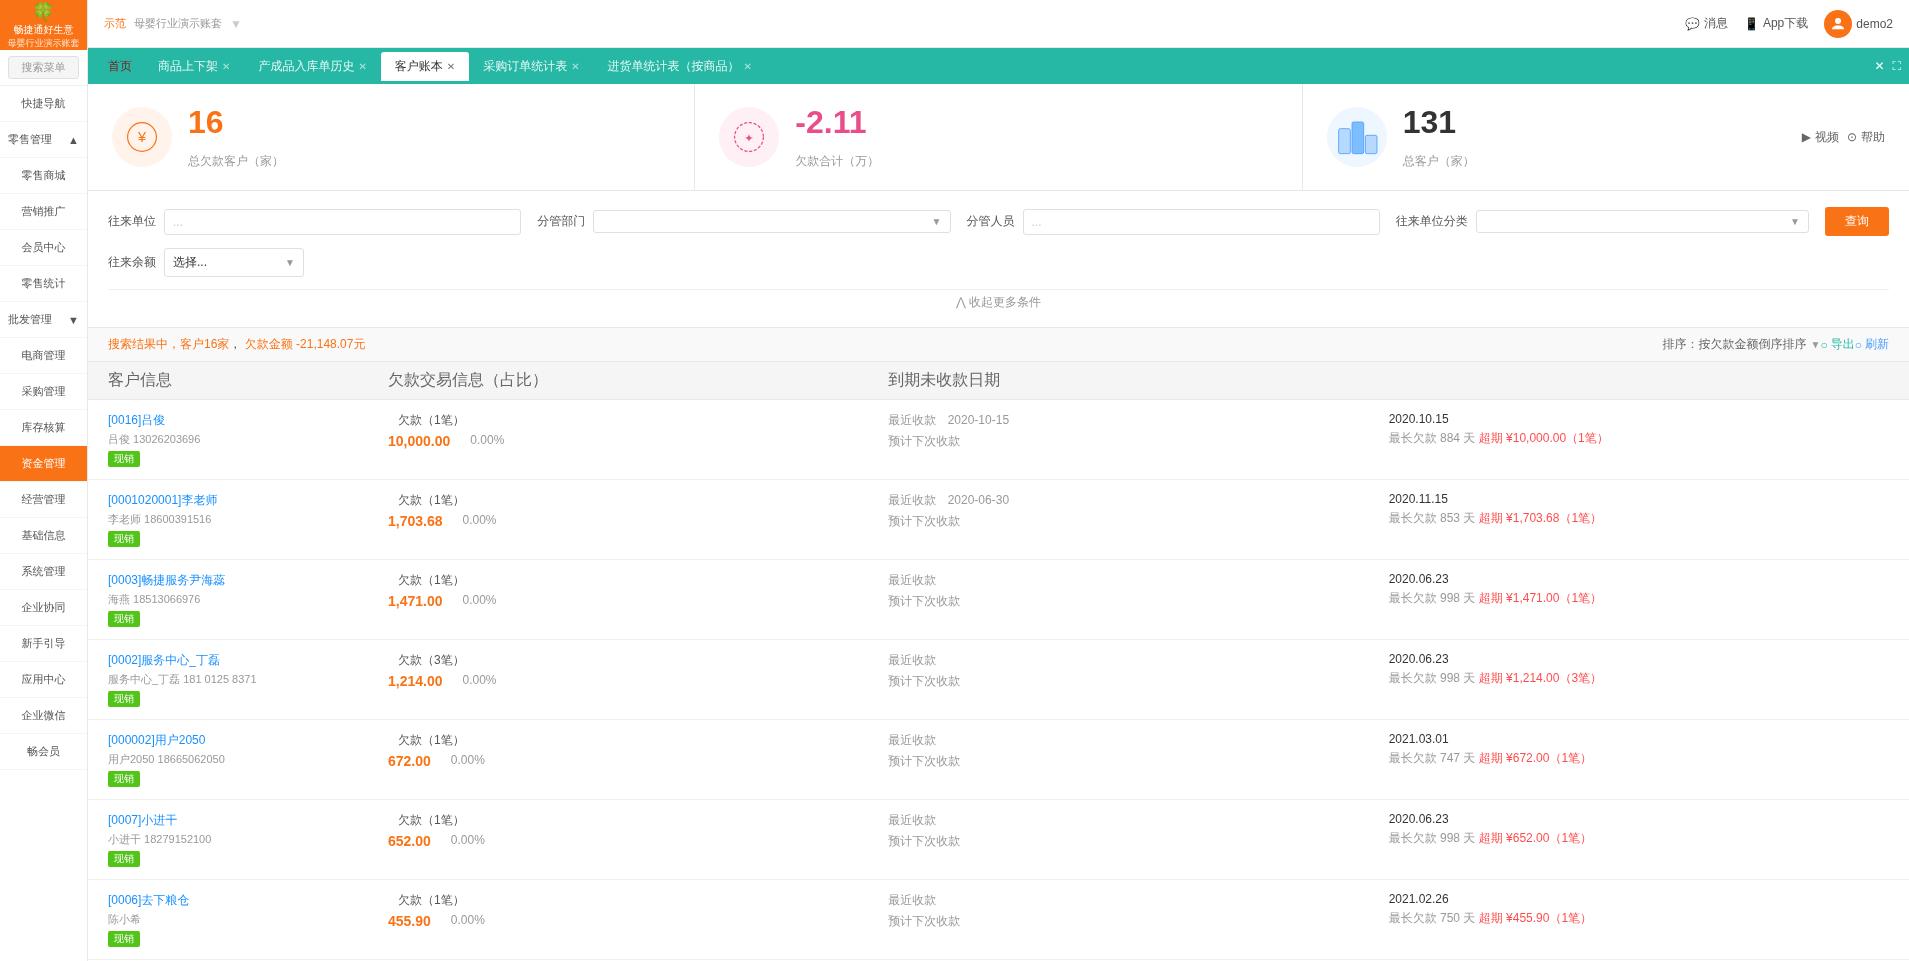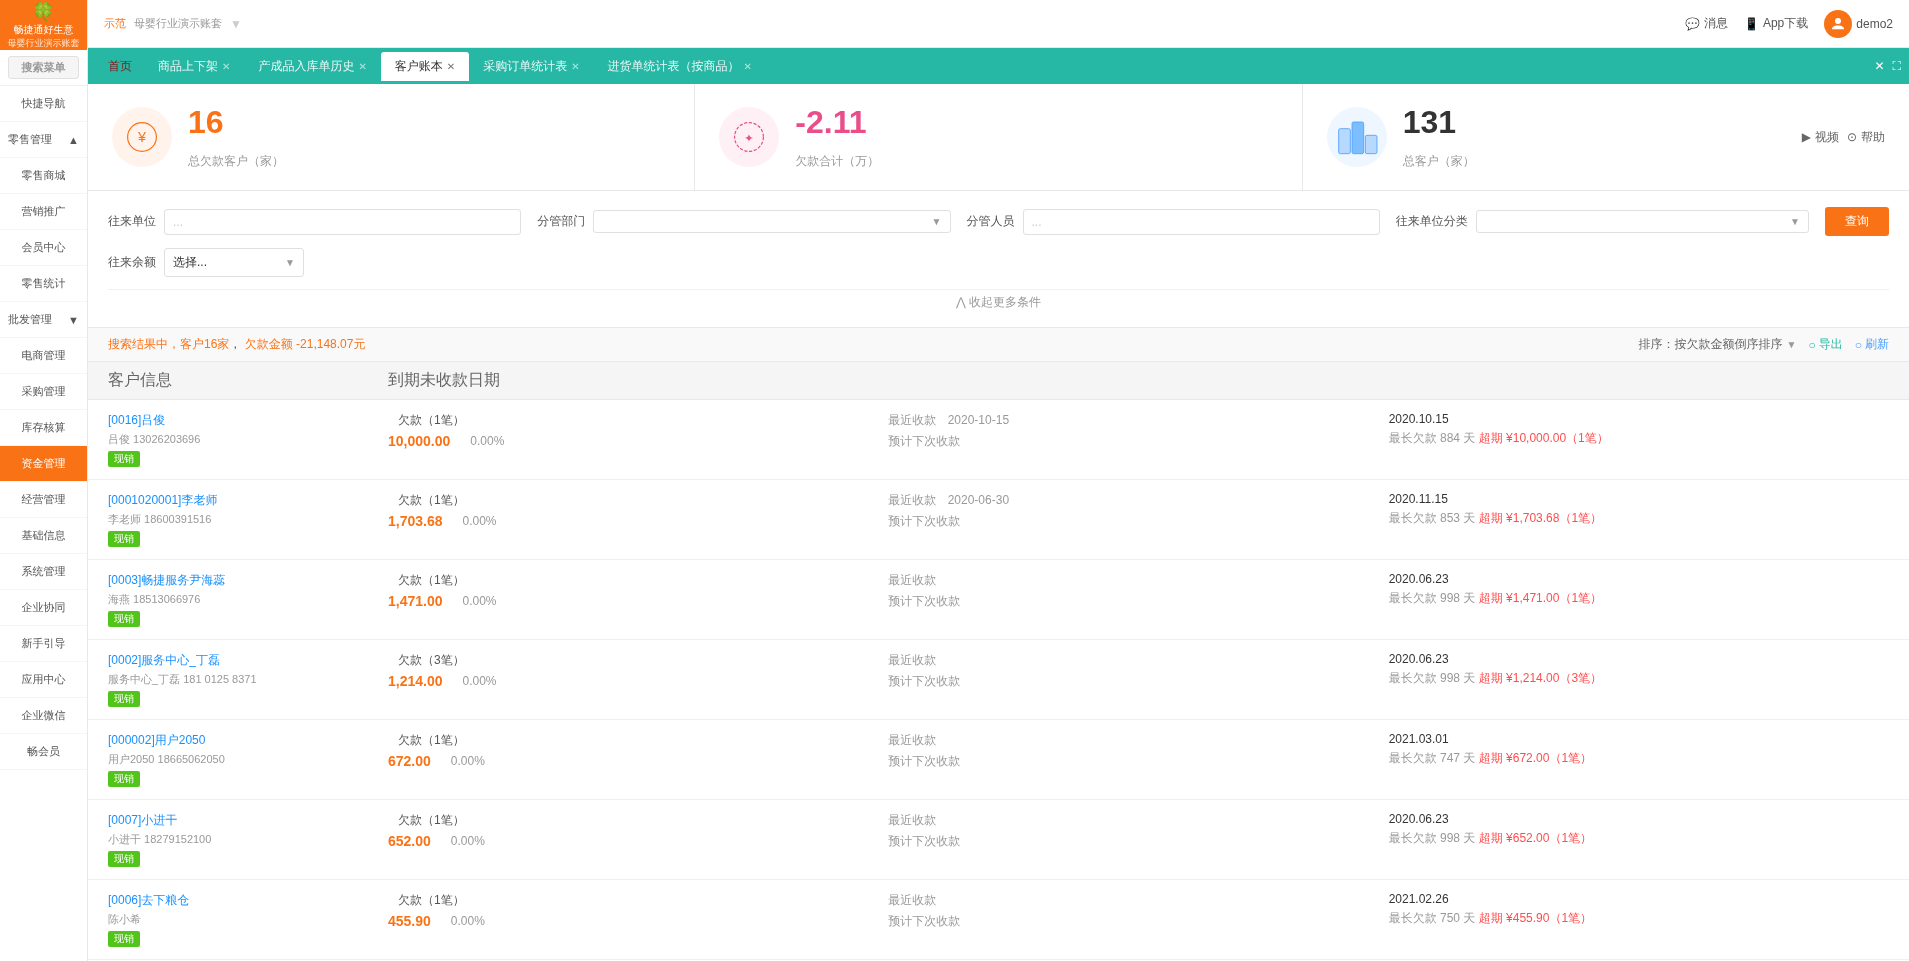--- a/index.html
+++ b/index.html
@@ -3,21 +3,21 @@
   <meta charset="utf-8">
   <style>
     * { box-sizing: border-box; margin: 0; padding: 0; }
     body { font-family: 'Microsoft YaHei', Arial, sans-serif; font-size: 12px; background: #f5f5f5; color: #333; display: flex; height: 961px; overflow: hidden; }
 
     
     .sidebar { width: 88px; background: #fff; border-right: 1px solid #e8e8e8; display: flex; flex-direction: column; flex-shrink: 0; }
     .sidebar-logo { background: #f97316; padding: 8px 4px; text-align: center; color: #fff; font-size: 11px; height: 50px; display: flex; align-items: center; justify-content: center; flex-direction: column; }
     .sidebar-logo .logo-text { font-size: 10px; }
     .sidebar-search { padding: 6px 8px; border-bottom: 1px solid #f0f0f0; }
-    .sidebar-search-box { background: #f5f5f5; border: 1px solid #e0e0e0; border-radius: 3px; padding: 3px 6px; font-size: 11px; width: 100%; text-align: center; color: #999; font-weight: bold; }
+    .sidebar-search-box { background: #f5f5f5; border: 1px solid #e0e0e0; border-radius: 3px; padding: 3px 6px; font-size: 11px; width: 100%; text-align: center; color: #999; }
     .sidebar-nav-item { padding: 10px 4px; text-align: center; font-size: 11px; color: #555; cursor: pointer; border-bottom: 1px solid #f5f5f5; }
     .sidebar-nav-item.active { background: #f97316; color: #fff; }
     .sidebar-nav-item.has-arrow { display: flex; align-items: center; justify-content: center; gap: 16px; }
 
     
     .main { flex: 1; display: flex; flex-direction: column; overflow: hidden; }
 
     
     .topbar { height: 48px; background: #fff; border-bottom: 1px solid #e8e8e8; display: flex; align-items: center; justify-content: space-between; padding: 0 16px; flex-shrink: 0; }
     .topbar-left { display: flex; align-items: center; gap: 8px; font-size: 12px; color: #666; }
@@ -60,39 +60,39 @@
     .filter-label { font-size: 12px; color: #555; white-space: nowrap; }
     .filter-input-dots { flex: 1; border: 1px solid #e0e0e0; border-radius: 3px; padding: 5px 8px; font-size: 12px; color: #ccc; background: #fff; position: relative; }
     .filter-select { flex: 1; border: 1px solid #e0e0e0; border-radius: 3px; padding: 5px 8px; font-size: 12px; color: #333; background: #fff; display: flex; align-items: center; justify-content: space-between; }
     .search-btn { background: #f97316; color: #fff; border: none; border-radius: 3px; padding: 6px 20px; font-size: 12px; cursor: pointer; }
     .collapse-bar { text-align: center; padding: 4px; font-size: 12px; color: #999; cursor: pointer; border-top: 1px solid #f0f0f0; margin: 4px 0; }
 
     
     .results-bar { display: flex; align-items: center; justify-content: space-between; padding: 8px 20px; background: #f9f9f9; border-top: 1px solid #e8e8e8; border-bottom: 1px solid #e8e8e8; font-size: 12px; }
     .results-info { color: #555; }
     .results-info span { color: #f97316; }
-    .results-actions { display: flex; align-items: center; gap: 12px; color: #666; }
+    .results-actions { display: flex; align-items: center; color: #666; }
     .sort-select { display: flex; align-items: center; gap: 4px; cursor: pointer; }
     .action-btn { display: flex; align-items: center; gap: 3px; cursor: pointer; }
     .action-btn.green { color: #26b8a5; }
     .action-btn.blue { color: #4a9eff; }
 
     
     .data-table { width: 100%; }
     .table-header { display: grid; grid-template-columns: 280px 1fr 1fr 1fr; background: #f5f5f5; border-bottom: 1px solid #e8e8e8; padding: 8px 20px; font-size: 16px; color: #666; font-weight: 500; }
     .table-row { display: grid; grid-template-columns: 280px 1fr 1fr 1fr; border-bottom: 1px solid #f0f0f0; padding: 12px 20px; align-items: start; }
     .customer-info { }
     .customer-name { color: #1890ff; font-size: 12px; cursor: pointer; margin-bottom: 3px; }
     .customer-meta { color: #999; font-size: 11px; margin-bottom: 4px; }
     .customer-tag { display: inline-block; background: #52c41a; color: #fff; font-size: 10px; padding: 1px 6px; border-radius: 2px; }
     .debt-info { }
     .debt-count { font-size: 12px; color: #555; margin-bottom: 4px; margin-left: 10px; }
     .debt-amount { font-size: 14px; color: #f97316; font-weight: bold; }
     .debt-percent { font-size: 12px; color: #999; margin-left: 12px; }
-    .debt-row { display: flex; align-items: center; gap: 8px; }
+    .debt-row { display: flex; align-items: flex-start; gap: 8px; }
     .recovery-info { font-size: 12px; }
     .recovery-date-label { color: #999; margin-bottom: 4px; }
     .recovery-next { color: #999; margin-top: 4px; }
     .due-info { font-size: 12px; }
     .due-date { color: #333; margin-bottom: 4px; }
     .due-days { color: #999; }
     .due-overdue { color: #ff4d4f; cursor: pointer; }
 
     
     .tag-green { background: #52c41a; }
@@ -314,20 +314,21 @@
         <div class="action-btn blue">
           <span>○</span>
           <span>刷新</span>
         </div>
       </div>
     </div>
 
     <div class="data-table">
       <div class="table-header">
         <div>客户信息</div>
+        <div>欠款交易信息（占比）</div>
         <div>到期未收款日期</div>
       </div>
 
       <div class="table-row">
         <div class="customer-info">
           <div class="customer-name">[0016]吕俊</div>
           <div class="customer-meta">吕俊  13026203696</div>
           <span class="customer-tag tag-green">现销</span>
         </div>
         <div class="debt-info">

